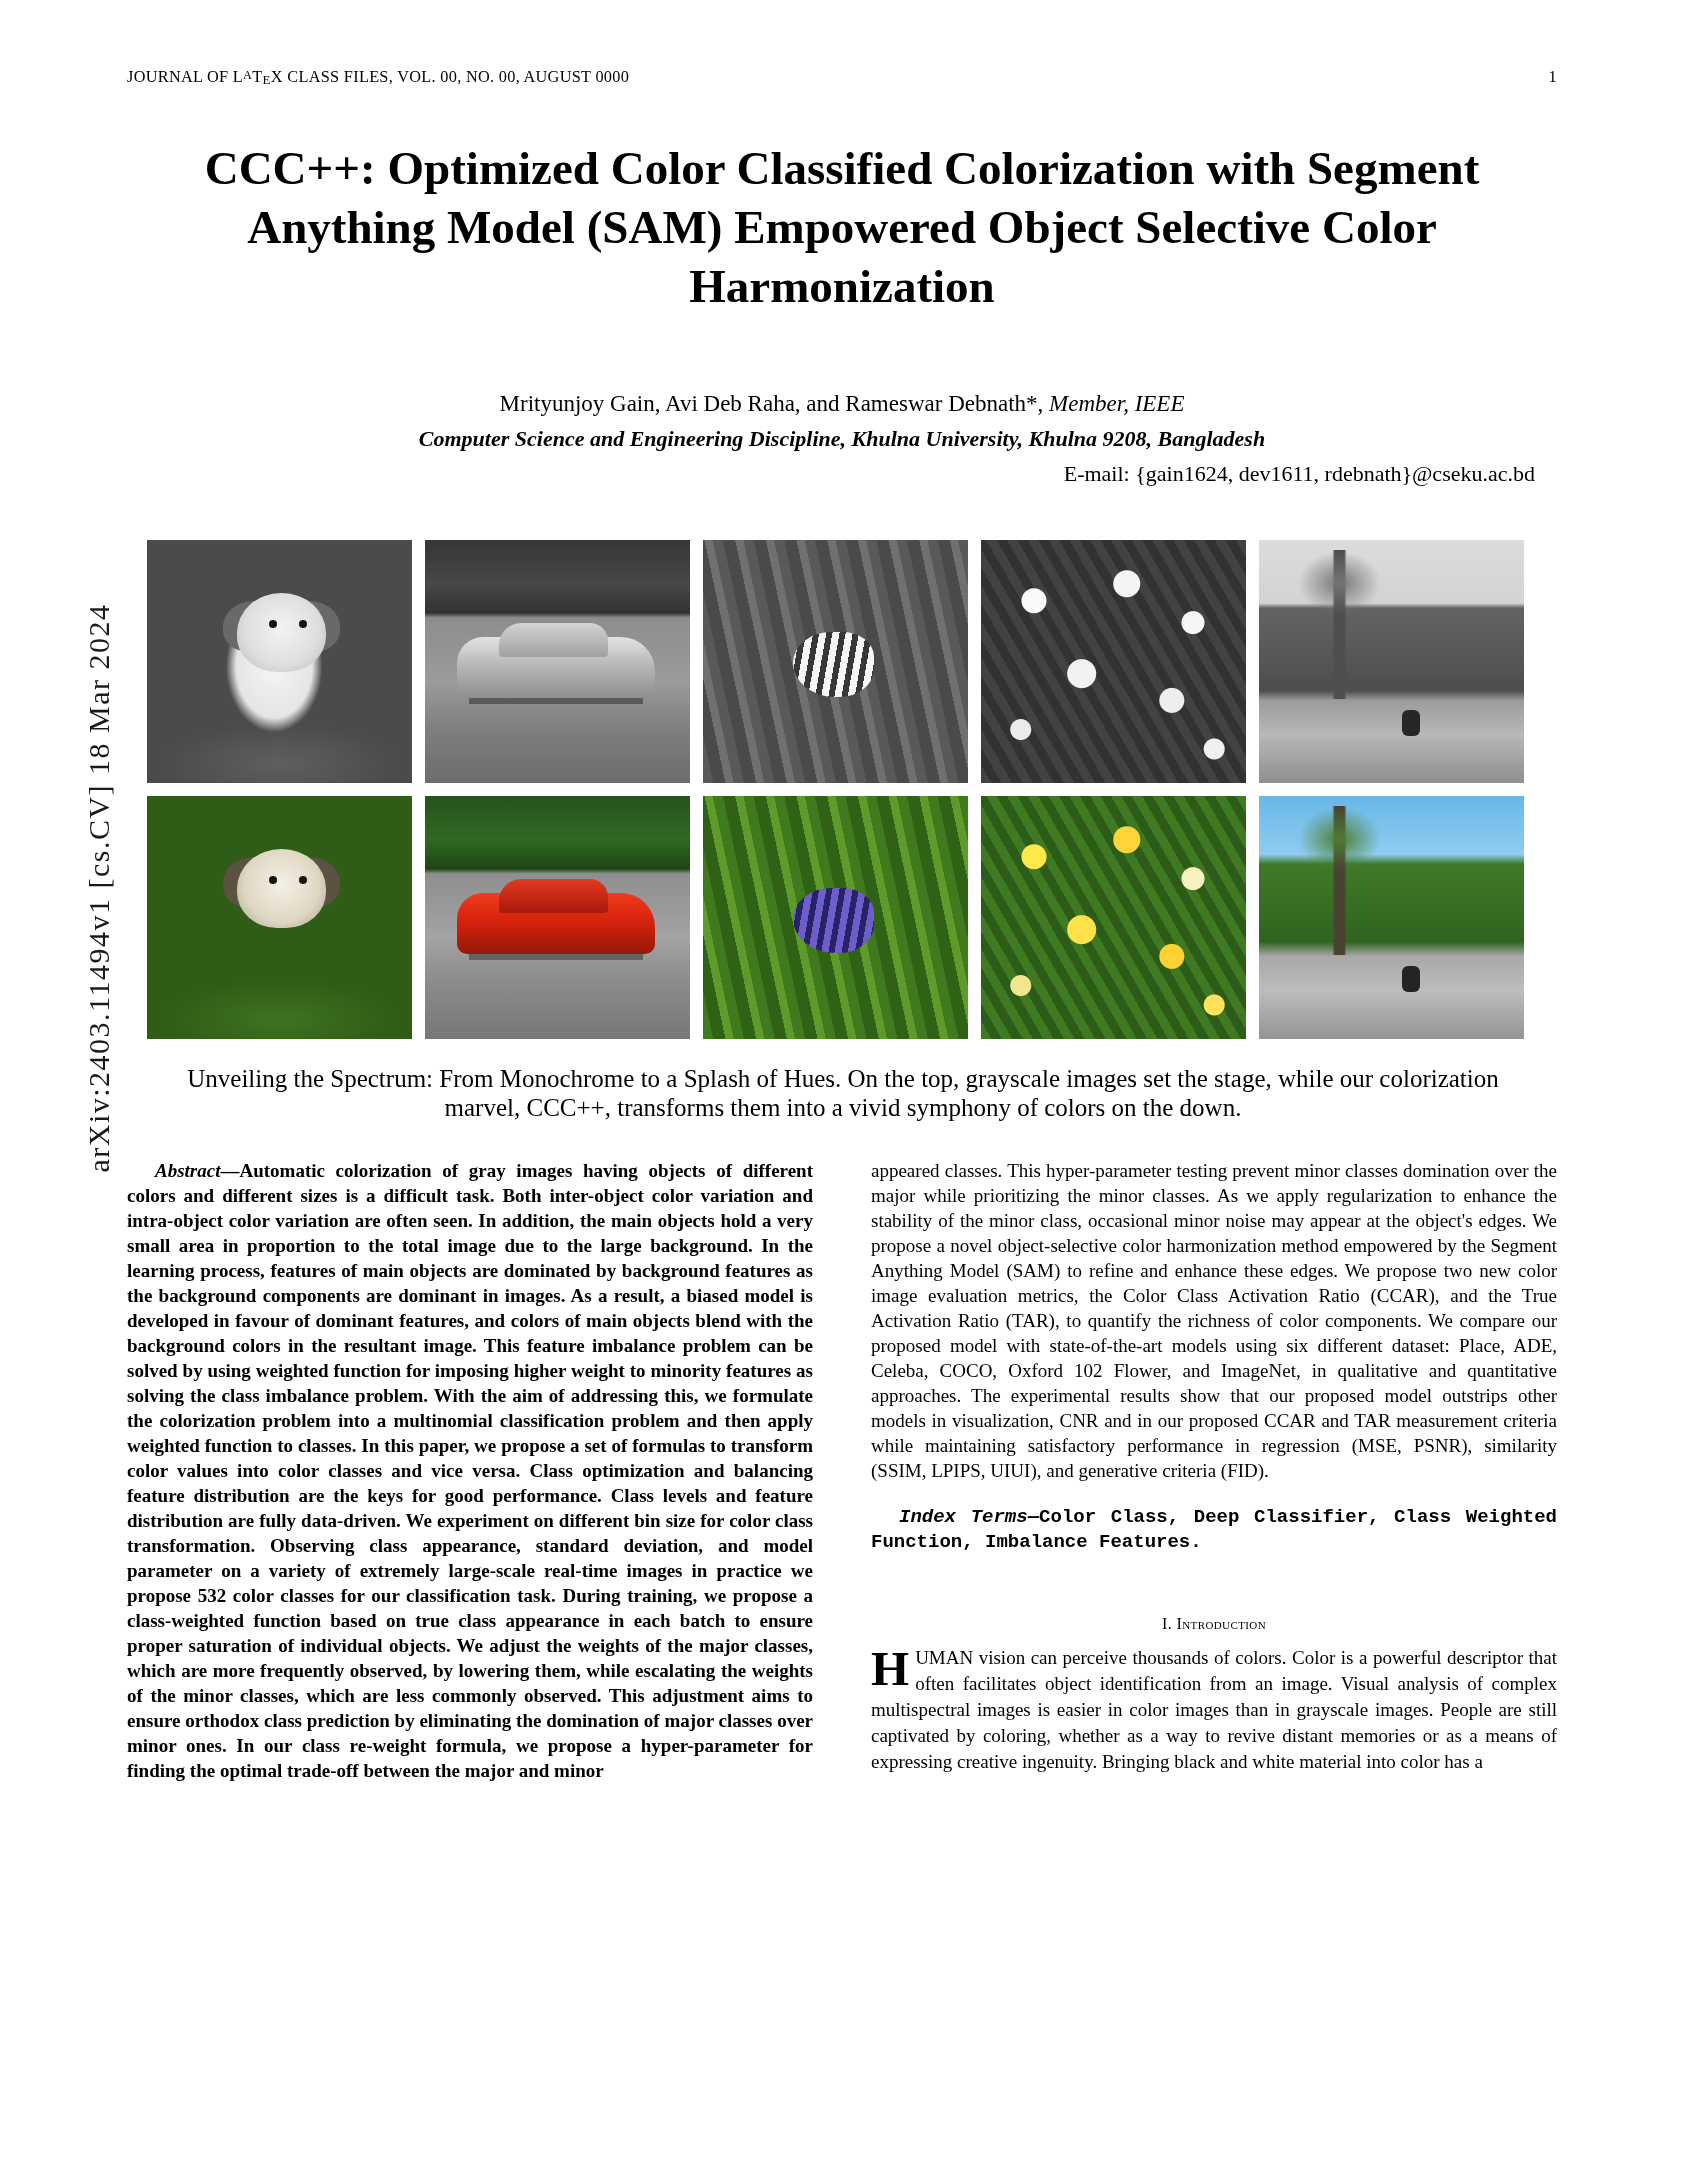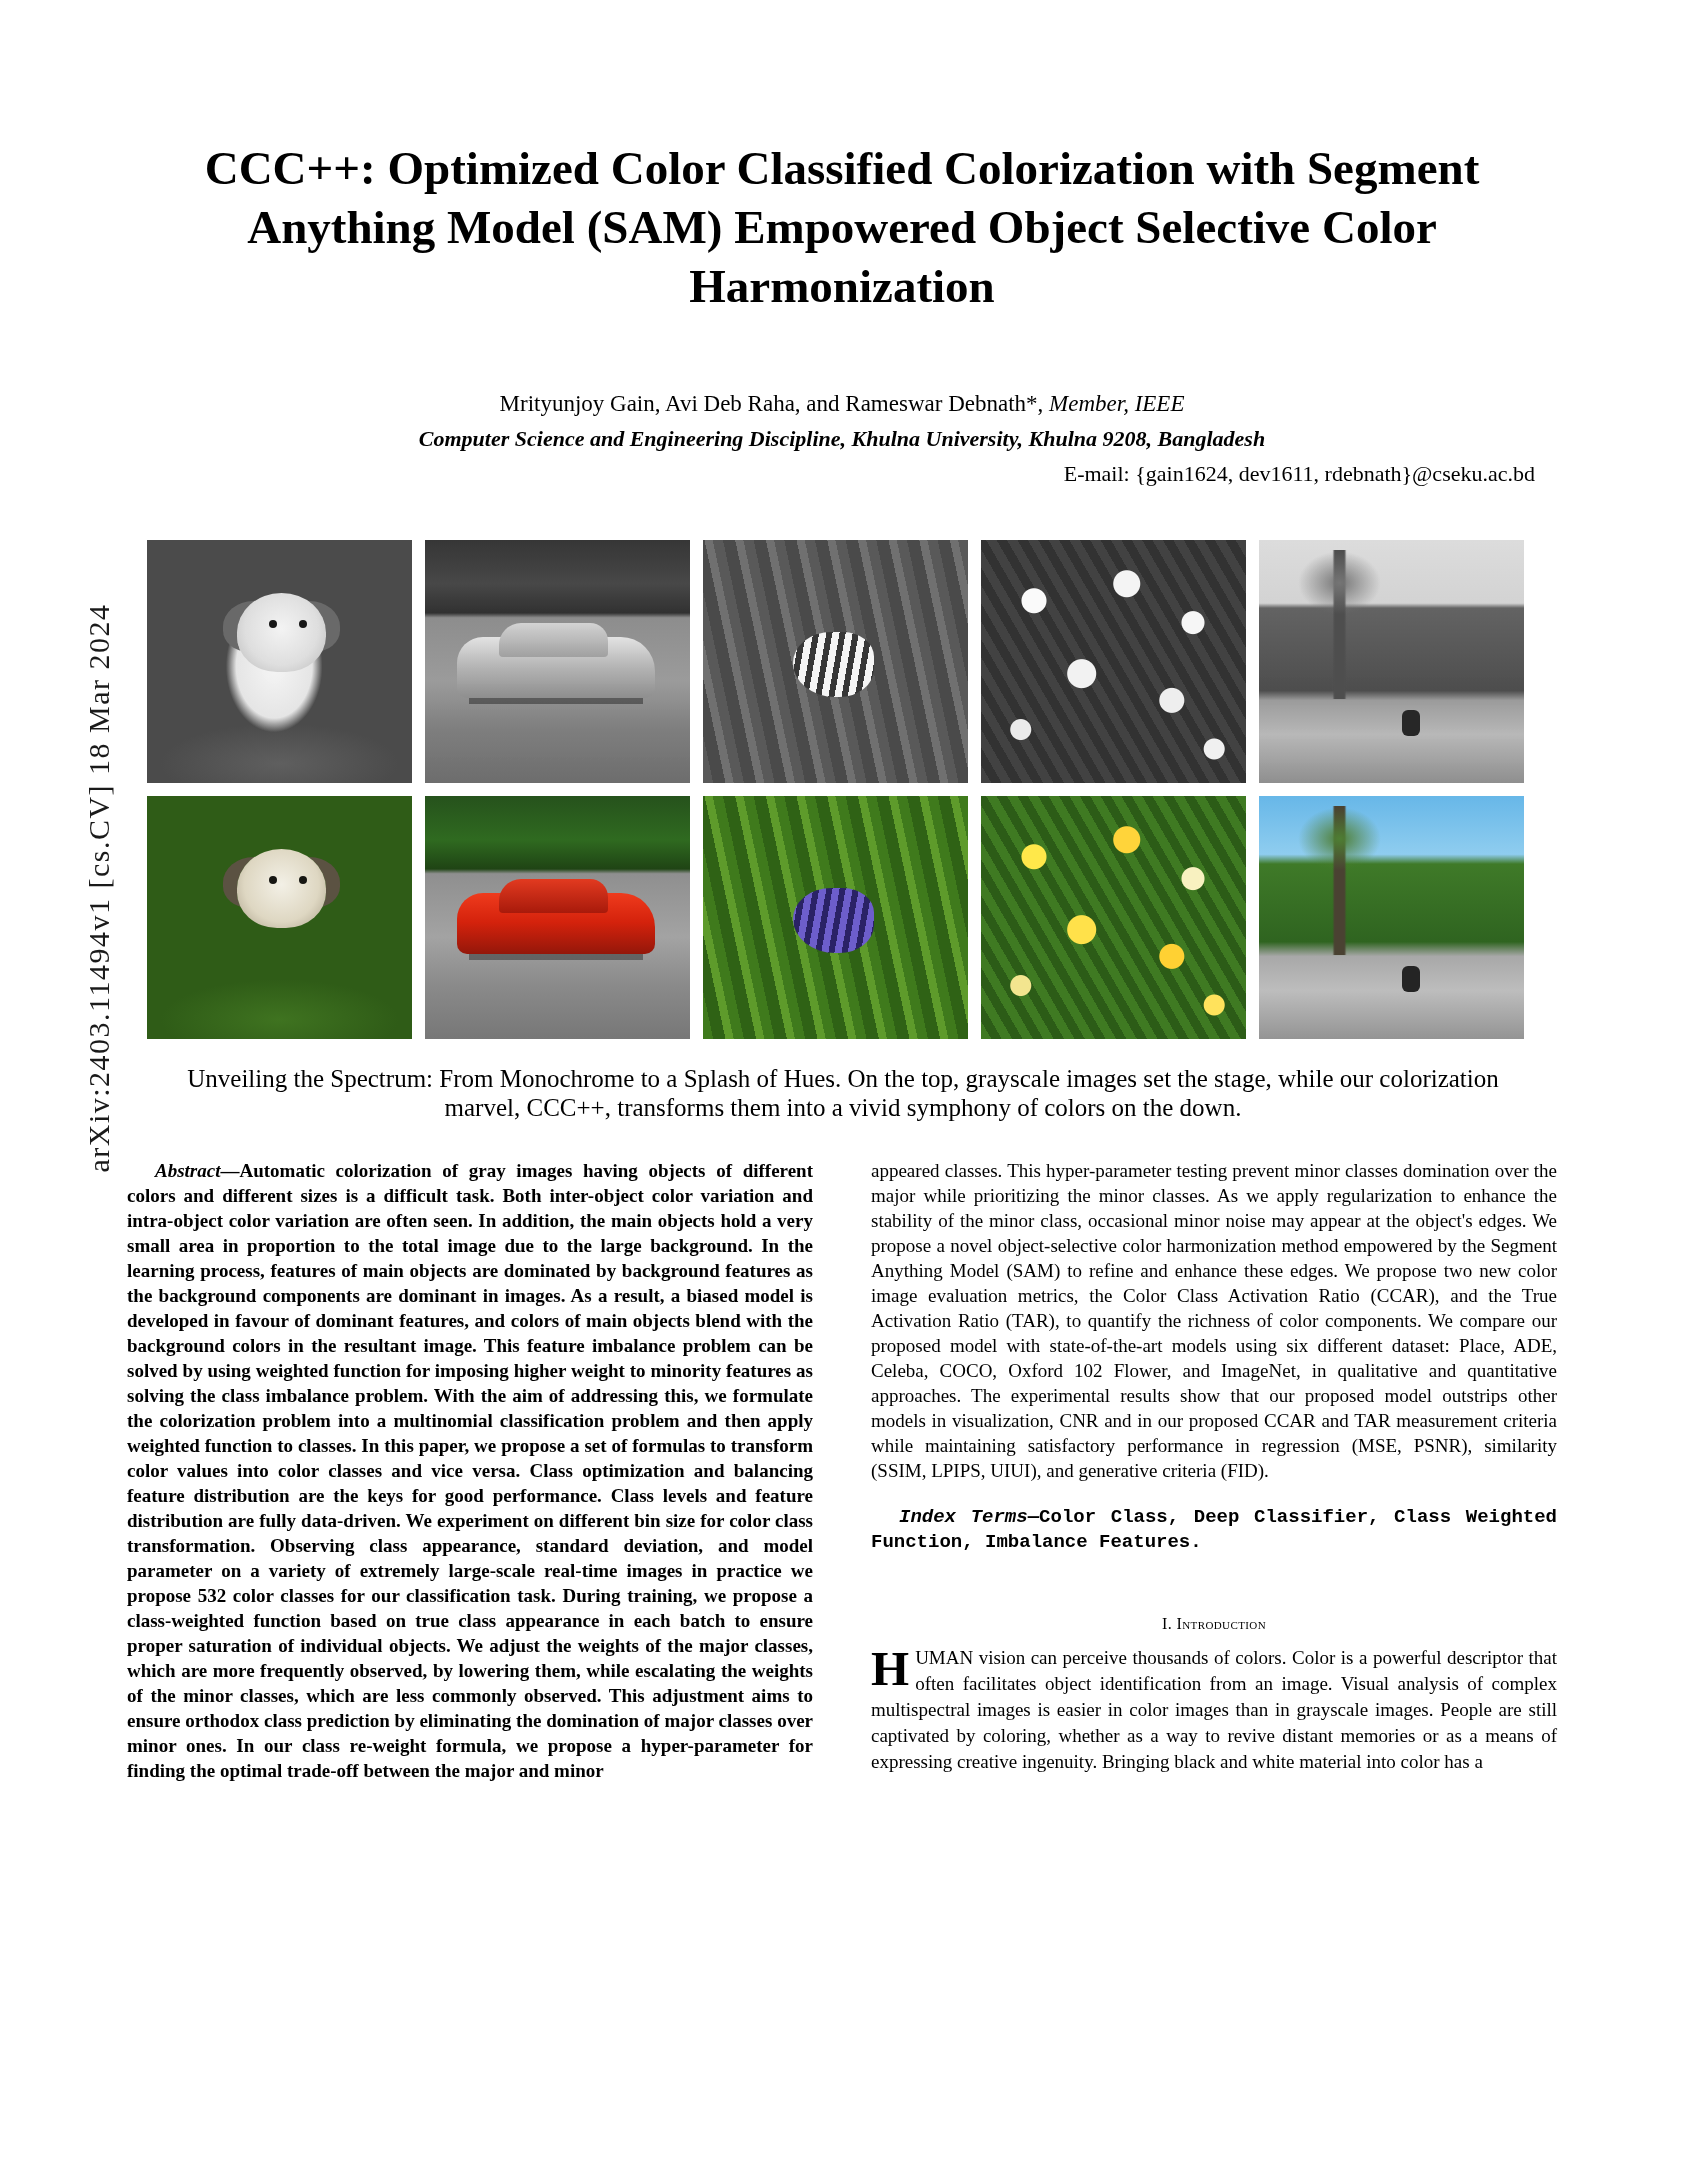--- a/index.html
+++ b/index.html
@@ -378,20 +378,24 @@
     font-weight: bold;
   }
 </style>
 </head>
 <body>
 
 <div class="page">
 
   <div class="arxiv-stamp">arXiv:2403.11494v1  [cs.CV]  18 Mar 2024</div>
 
+  <div class="runhead">
+    <span class="left"><span>JOURNAL OF </span><span>L</span><span class="latex-a">A</span><span>T</span><span class="latex-sub">E</span><span>X</span><span> CLASS FILES, VOL. 00, NO. 00, AUGUST 0000</span></span>
+    <span class="right">1</span>
+  </div>
 
   <div class="title">CCC++: Optimized Color Classified Colorization with Segment Anything Model (SAM) Empowered Object Selective Color Harmonization</div>
 
   <div class="authors">
     <div><span>Mrityunjoy Gain, Avi Deb Raha, and Rameswar Debnath*, </span><span class="memb">Member, IEEE</span></div>
     <div class="line2">Computer Science and Engineering Discipline, Khulna University, Khulna 9208, Bangladesh</div>
     <div class="line3">E-mail: {gain1624, dev1611, rdebnath}@cseku.ac.bd</div>
   </div>
 
   <div class="teaser">

